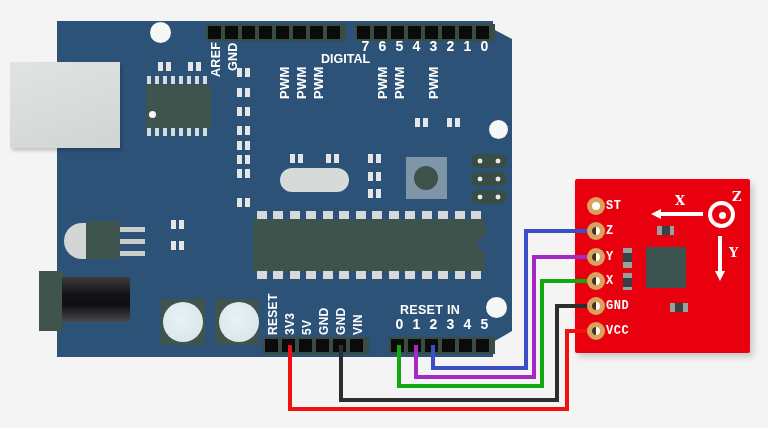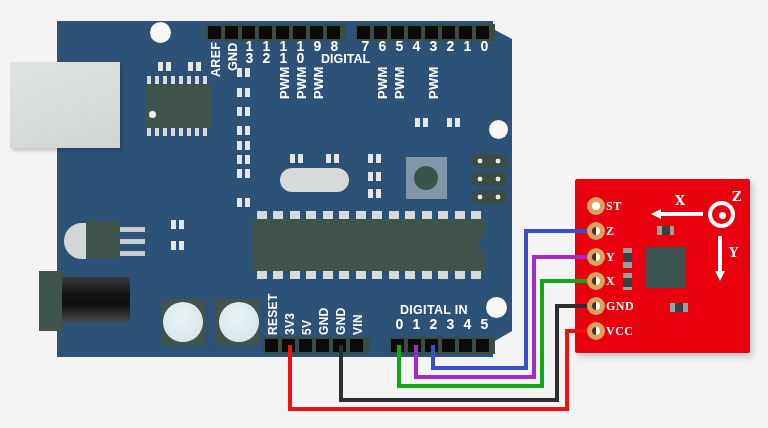--- a/index.html
+++ b/index.html
@@ -64,21 +64,21 @@
   .arrow-line { background:#fff; }
   .tri-left { width:0; height:0; border-top:5px solid transparent; border-bottom:5px solid transparent; border-right:10px solid #fff; }
   .tri-down { width:0; height:0; border-left:5px solid transparent; border-right:5px solid transparent; border-top:10px solid #fff; }
   .z-ring { left:133px; top:22px; width:27px; height:27px; border:4.5px solid #fff; border-radius:50%; }
   .z-dot  { left:143.5px; top:32.5px; width:7px; height:7px; border-radius:50%; background:#fff; }
 
   
   .pad-gold { width:18px; height:18px; border-radius:50%; background:#d9a25e; }
   .pad-hole { width:8px; height:8px; border-radius:50%; background:#fffdf8; }
   .pad-solder { width:4px; height:8px; border-radius:4px 0 0 4px; background:#4a3015; }
-  .pad-label { position:absolute; color:#fff; font-weight:bold; font-family:Liberation Serif, serif;
+  .pad-label { position:absolute; color:#fff; font-weight:bold; font-family:Liberation Mono, monospace;
      font-size:12px; line-height:12px; letter-spacing:.5px; }
 
   .wires-svg { position:absolute; left:0; top:0; z-index:5; }
   .pads-layer { position:absolute; left:0; top:0; width:100%; height:100%; z-index:6; }
 </style>
 </head>
 <body>
 
 <div class="stage">
 
@@ -149,28 +149,20 @@
   <div class="abs pinstrip" style="left:263px;top:337px;width:106px;height:17px;">
       <div class="pins"></div>
     </div>
   <div class="abs pinstrip" style="left:389px;top:337px;width:106px;height:17px;">
       <div class="pins"></div>
     </div>
 
   <div class="vlabel anchor-top" style="left:210px;top:42px;height:46px;">AREF</div>
   <div class="vlabel anchor-top" style="left:227px;top:42px;height:46px;">GND</div>
 
-  <div class="pin-row" style="left:243px;top:40px;">
-    <div class="pin-cell"><span class="stk">13</span></div>
-    <div class="pin-cell"><span class="stk">12</span></div>
-    <div class="pin-cell"><span class="stk">11</span></div>
-    <div class="pin-cell"><span class="stk">10</span></div>
-    <div class="pin-cell"><span class="stk">9</span></div>
-    <div class="pin-cell"><span class="stk">8</span></div>
-  </div>
 
   <div class="abs silk" style="left:321px;top:52px;font-size:12.5px;">DIGITAL</div>
 
   <div class="pin-row" style="left:359px;top:40px;">
     <div class="pin-cell">7</div>
     <div class="pin-cell">6</div>
     <div class="pin-cell">5</div>
     <div class="pin-cell">4</div>
     <div class="pin-cell">3</div>
     <div class="pin-cell">2</div>
@@ -185,21 +177,21 @@
   <div class="vlabel anchor-top" style="left:393px;top:66px;height:38px;font-size:13px;">PWM</div>
   <div class="vlabel anchor-top" style="left:427px;top:66px;height:38px;font-size:13px;">PWM</div>
 
   <div class="vlabel anchor-bottom" style="left:267px;top:283px;height:52px;font-size:12px;">RESET</div>
   <div class="vlabel anchor-bottom" style="left:284px;top:283px;height:52px;font-size:12px;">3V3</div>
   <div class="vlabel anchor-bottom" style="left:301px;top:283px;height:52px;font-size:12px;">5V</div>
   <div class="vlabel anchor-bottom" style="left:318px;top:283px;height:52px;font-size:12px;">GND</div>
   <div class="vlabel anchor-bottom" style="left:335px;top:283px;height:52px;font-size:12px;">GND</div>
   <div class="vlabel anchor-bottom" style="left:352px;top:283px;height:52px;font-size:12px;">VIN</div>
 
-  <div class="abs silk" style="left:400px;top:303px;font-size:12.5px;letter-spacing:.3px;">DIGITAL IN</div>
+  <div class="abs silk" style="left:400px;top:303px;font-size:12.5px;letter-spacing:.3px;">RESET IN</div>
   <div class="pin-row" style="left:393px;top:318px;">
     <div class="pin-cell">0</div>
     <div class="pin-cell">1</div>
     <div class="pin-cell">2</div>
     <div class="pin-cell">3</div>
     <div class="pin-cell">4</div>
     <div class="pin-cell">5</div>
   </div>
 
   <div class="abs adxl-board">

